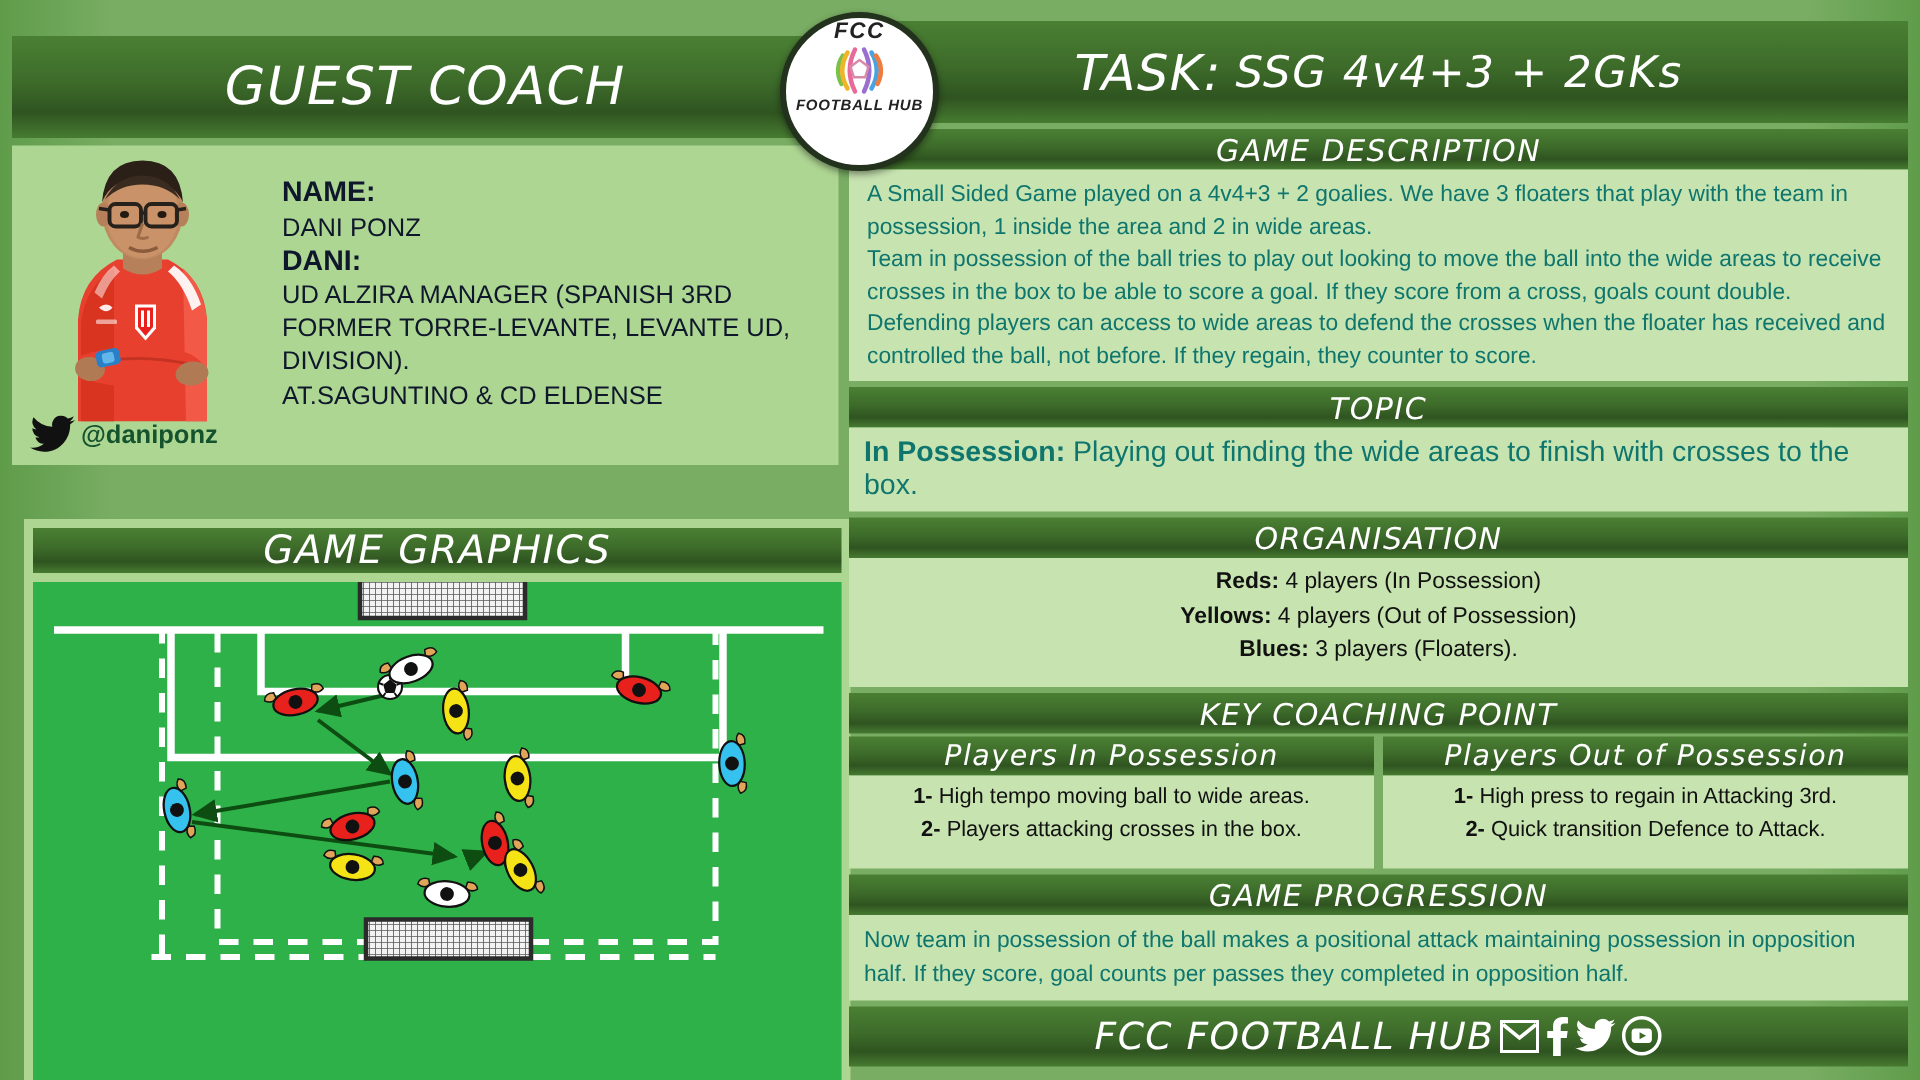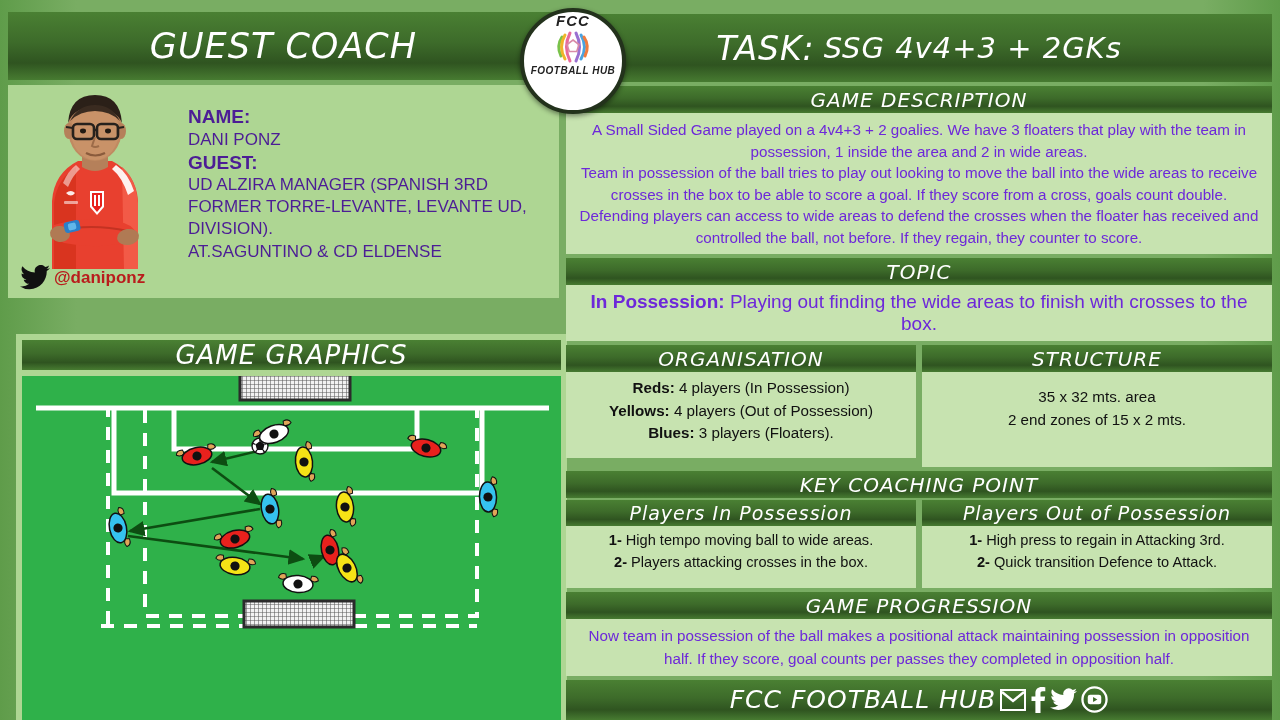--- a/index.html
+++ b/index.html
@@ -20,47 +20,47 @@
     display:flex;align-items:center;justify-content:center;
     letter-spacing:.5px;
     box-sizing:border-box;
   }
   .panel{
     background:#c7e3b0;box-sizing:border-box;
   }
   .hand{font-style:italic;font-weight:400;letter-spacing:1px;}
 
   
-  #left{position:absolute;left:8px;top:12px;width:551px;}
+  #left{position:absolute;left:8px;top:24px;width:551px;}
   #guest-bar{height:68px;width:551px;font-size:35px;}
   #coach-panel{
     width:551px;height:213px;margin-top:5px;
     background:#aed693;display:flex;box-sizing:border-box;
     padding:6px 4px 4px 8px;position:relative;
   }
   #coach-photo-wrap{width:160px;position:relative;flex:0 0 160px;}
   #photo{position:absolute;left:8px;top:0;width:142px;height:178px;}
   .twitter-row{position:absolute;left:4px;bottom:4px;display:flex;align-items:center;gap:4px;}
-  .tw-handle{font-size:17px;font-weight:bold;color:#b91c1c;}
-  #coach-info{flex:1;padding-left:12px;padding-top:14px;color:#4c1d95;}
+  .tw-handle{font-size:17px;font-weight:bold;color:#14532d;}
+  #coach-info{flex:1;padding-left:12px;padding-top:14px;color:#0f172a;}
   .ci-label{font-size:19px;font-weight:bold;line-height:1.25;}
   .ci-val{font-size:17px;line-height:1.28;}
   .ci-val.multi{line-height:1.3;}
 
   
   #gg-wrap{position:absolute;left:8px;top:322px;width:551px;height:390px;
      background:#aed693;box-sizing:border-box;padding:6px;}
   #gg-bar{height:30px;width:100%;font-size:26px;}
   #pitch{position:relative;width:100%;height:345px;margin-top:6px;background:#2fb14a;overflow:hidden;}
 
   
   #right{position:absolute;left:566px;top:14px;width:706px;}
   #task-bar{height:68px;font-size:33px;}
   .sec-bar{height:27px;font-size:20px;margin-top:4px;}
-  .sec-body{padding:5px 10px;color:#6d28d9;text-align:center;box-sizing:border-box;}
+  .sec-body{padding:5px 10px;color:#0f766e;box-sizing:border-box;}
   #desc-body{font-size:15.2px;line-height:1.42;padding:6px 12px;}
   #topic-body{font-size:19px;padding:6px 10px;}
   .two-col{display:flex;gap:6px;margin-top:4px;}
   .two-col>div{flex:1;}
   .sub-bar{height:27px;font-size:20px;}
   .sub-body{background:#c7e3b0;padding:5px 8px;text-align:center;color:#111;font-size:15.2px;line-height:1.45;}
   #kcp-bar{height:27px;font-size:20px;margin-top:4px;}
   .kcp-sub-bar{height:26px;font-size:19px;}
   .kcp-body{background:#c7e3b0;padding:4px 6px;text-align:center;color:#111;font-size:14.6px;line-height:1.5;}
   #prog-body{font-size:15.2px;line-height:1.45;padding:6px 10px;}
@@ -148,21 +148,21 @@
         <div class="twitter-row">
           <svg width="30" height="25" viewBox="0 0 24 20">
             <path d="M24 2.4a9.6 9.6 0 0 1-2.8.8A4.9 4.9 0 0 0 23.3.4a9.7 9.7 0 0 1-3.1 1.2A4.85 4.85 0 0 0 11.9 6a13.8 13.8 0 0 1-10-5.1 4.9 4.9 0 0 0 1.5 6.5 4.8 4.8 0 0 1-2.2-.6v.06a4.86 4.86 0 0 0 3.9 4.76 4.9 4.9 0 0 1-2.2.08 4.86 4.86 0 0 0 4.5 3.38A9.7 9.7 0 0 1 0 17.1a13.7 13.7 0 0 0 7.5 2.2c9 0 13.9-7.5 13.9-13.9l-.02-.63A9.9 9.9 0 0 0 24 2.4z" fill="#111"></path>
           </svg>
           <span class="tw-handle">@daniponz</span>
         </div>
       </div>
       <div id="coach-info">
         <div class="ci-label">NAME:</div>
         <div class="ci-val">DANI PONZ</div>
-        <div class="ci-label">GUEST:</div>
+        <div class="ci-label">DANI:</div>
         <div class="ci-val multi">UD ALZIRA MANAGER (SPANISH 3RD</div>
         <div class="ci-val multi">FORMER TORRE-LEVANTE,  LEVANTE UD,</div>
         <div class="ci-val multi">DIVISION).</div>
         <div class="ci-val multi">AT.SAGUNTINO  &amp; CD ELDENSE</div>
       </div>
     </div>
 
     <div id="gg-wrap">
       <div id="gg-bar" class="barhdr hand">GAME GRAPHICS</div>
       <div id="pitch">
@@ -337,27 +337,20 @@
 
     <div class="two-col">
       <div>
         <div class="sub-bar barhdr hand">ORGANISATION</div>
         <div class="sub-body" style="height:76px;">
           <div><b class="st">Reds:</b><span> 4 players (In Possession)</span></div>
           <div><b class="st">Yellows:</b><span> 4 players (Out of Possession)</span></div>
           <div><b class="st">Blues:</b><span> 3 players (Floaters).</span></div>
         </div>
       </div>
-      <div>
-        <div class="sub-bar barhdr hand">STRUCTURE</div>
-        <div class="sub-body" style="height:76px;padding-top:14px;">
-          <div>35 x 32 mts. area</div>
-          <div>2 end zones of 15 x 2 mts.</div>
-        </div>
-      </div>
     </div>
 
     <div id="kcp-bar" class="barhdr hand">KEY COACHING POINT</div>
     <div class="two-col" style="margin-top:2px;">
       <div>
         <div class="kcp-sub-bar barhdr hand">Players In Possession</div>
         <div class="kcp-body" style="height:54px;">
           <div><b class="st">1-</b><span> High tempo moving ball to wide areas.</span></div>
           <div><b class="st">2-</b><span> Players attacking crosses in the box.</span></div>
         </div>

